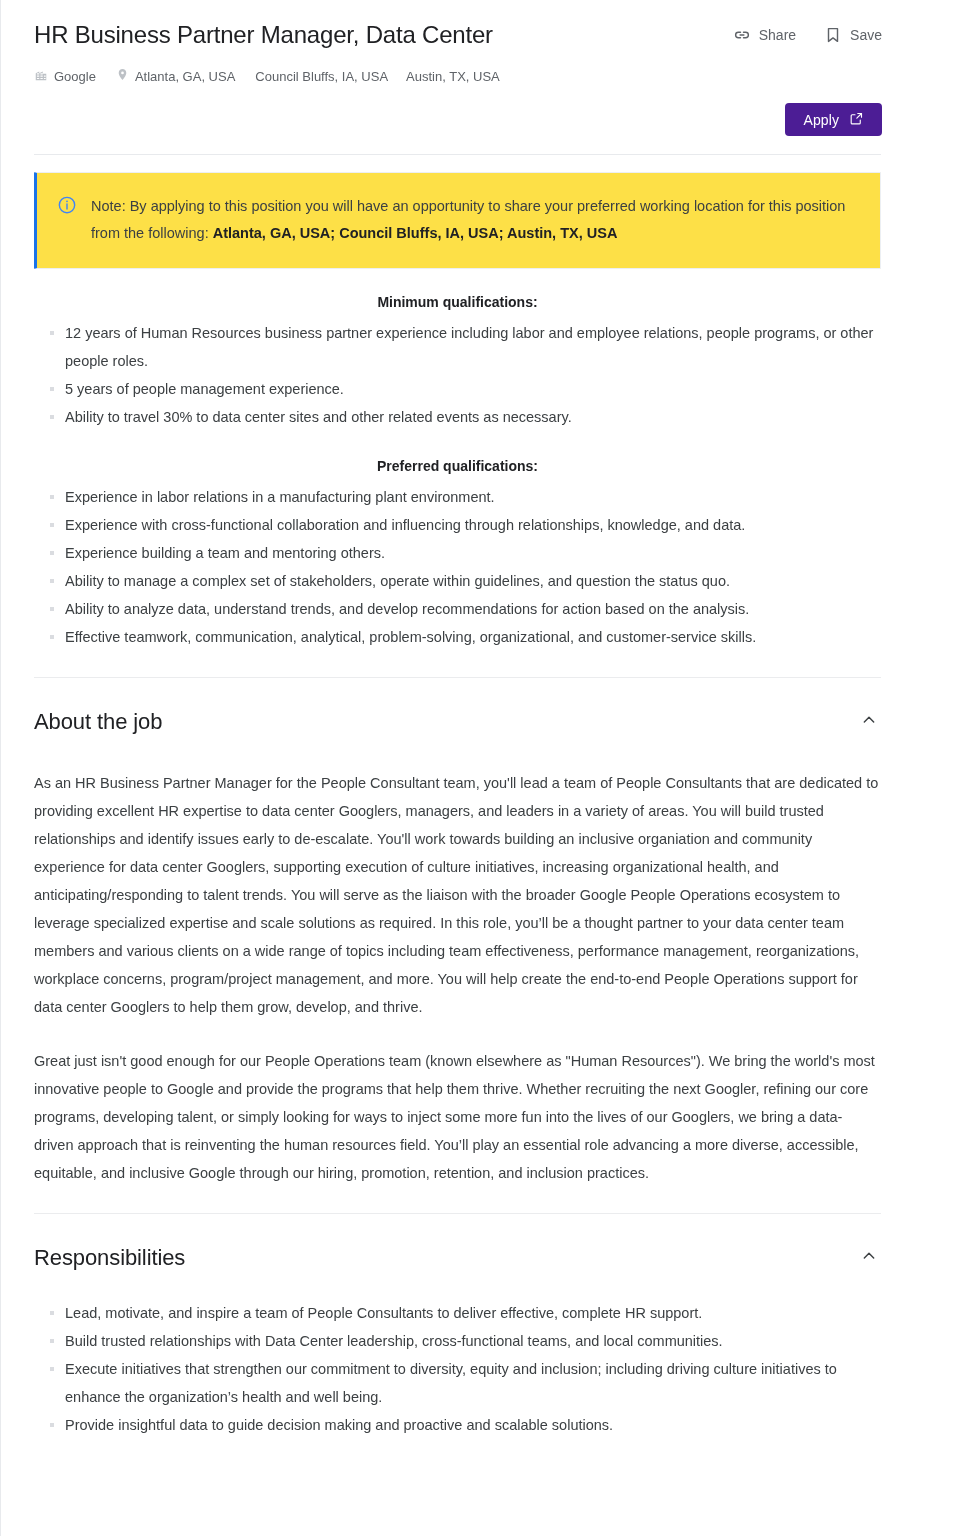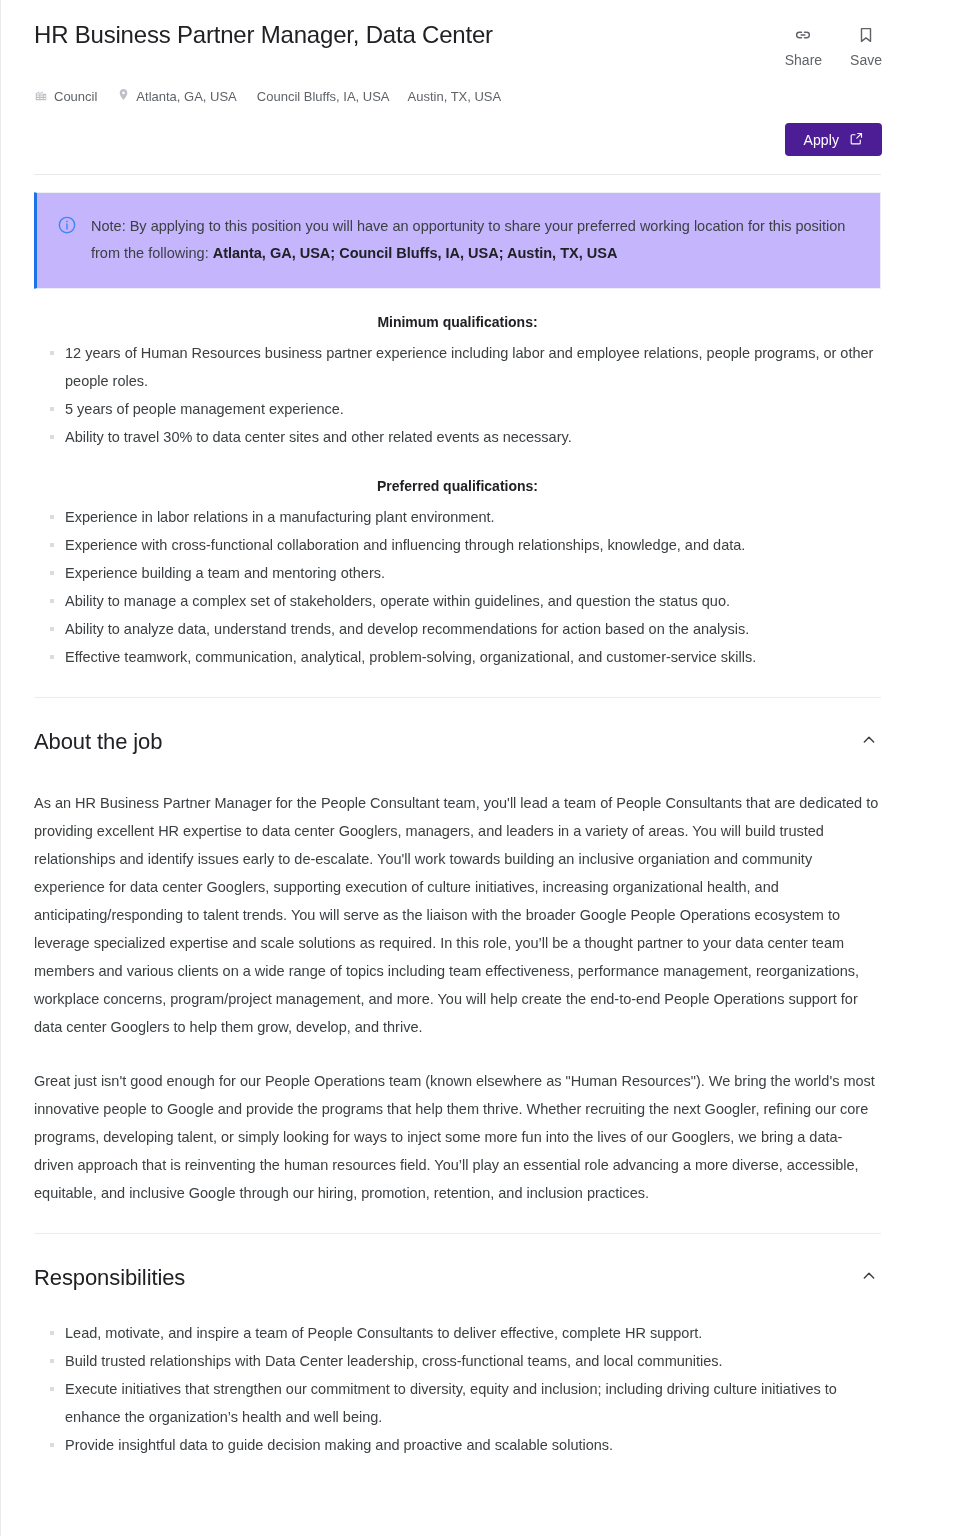--- a/index.html
+++ b/index.html
@@ -52,21 +52,20 @@
     display: flex;
     align-items: center;
     gap: 8px;
     background: none;
     border: none;
     cursor: pointer;
     padding: 2px 0;
     font-family: "Liberation Sans", sans-serif;
     font-size: 14px;
     color: #5f6368;
-    flex-direction: column;
   }
   .action-btn svg { display: block; }
 
   .meta-row {
     display: flex;
     align-items: center;
     margin-top: 17px;
     font-size: 13px;
     color: #5f6368;
     gap: 0;
@@ -108,21 +107,21 @@
     background: #e8eaed;
     margin: 18px 33px 0 33px;
   }
 
   
   .note-wrap { padding: 17px 33px 0 33px; }
   .note-box {
     display: flex;
     align-items: flex-start;
     gap: 14px;
-    background: #c4b5fd;
+    background: #fde047;
     border-left: 3px solid #1a73e8;
     border-top: 1px solid #eceff3;
     border-right: 1px solid #eceff3;
     border-bottom: 1px solid #eceff3;
     padding: 20px 22px 21px 20px;
     border-radius: 1px;
   }
   .note-icon { flex: none; margin-top: 2px; }
   .note-text {
     font-size: 14.5px;
@@ -239,21 +238,21 @@
       </div>
     </div>
 
     <div class="meta-row">
       <span class="meta-item">
         <span class="meta-icon">
           <svg width="14" height="14" viewBox="0 0 24 24" fill="#bdc1c6">
             <path d="M3 21V9l6-3v3l6-3v4h6v11H3zm2-2h4v-2H5v2zm0-4h4v-2H5v2zm0-4h4V9H5v2zm6 8h4v-2h-4v2zm0-4h4v-2h-4v2zm0-4h4V9h-4v2zm6 8h3v-2h-3v2zm0-4h3v-2h-3v2z"></path>
           </svg>
         </span>
-        <span>Council</span>
+        <span>Google</span>
       </span>
 
       <span class="meta-item">
         <span class="meta-icon">
           <svg width="13" height="15" viewBox="0 0 24 24" fill="#bdc1c6">
             <path d="M12 2C8.1 2 5 5.1 5 9c0 5.2 7 13 7 13s7-7.8 7-13c0-3.9-3.1-7-7-7zm0 9.5A2.5 2.5 0 1 1 12 6.5a2.5 2.5 0 0 1 0 5z"></path>
           </svg>
         </span>
         <span>Atlanta, GA, USA</span>
       </span>

